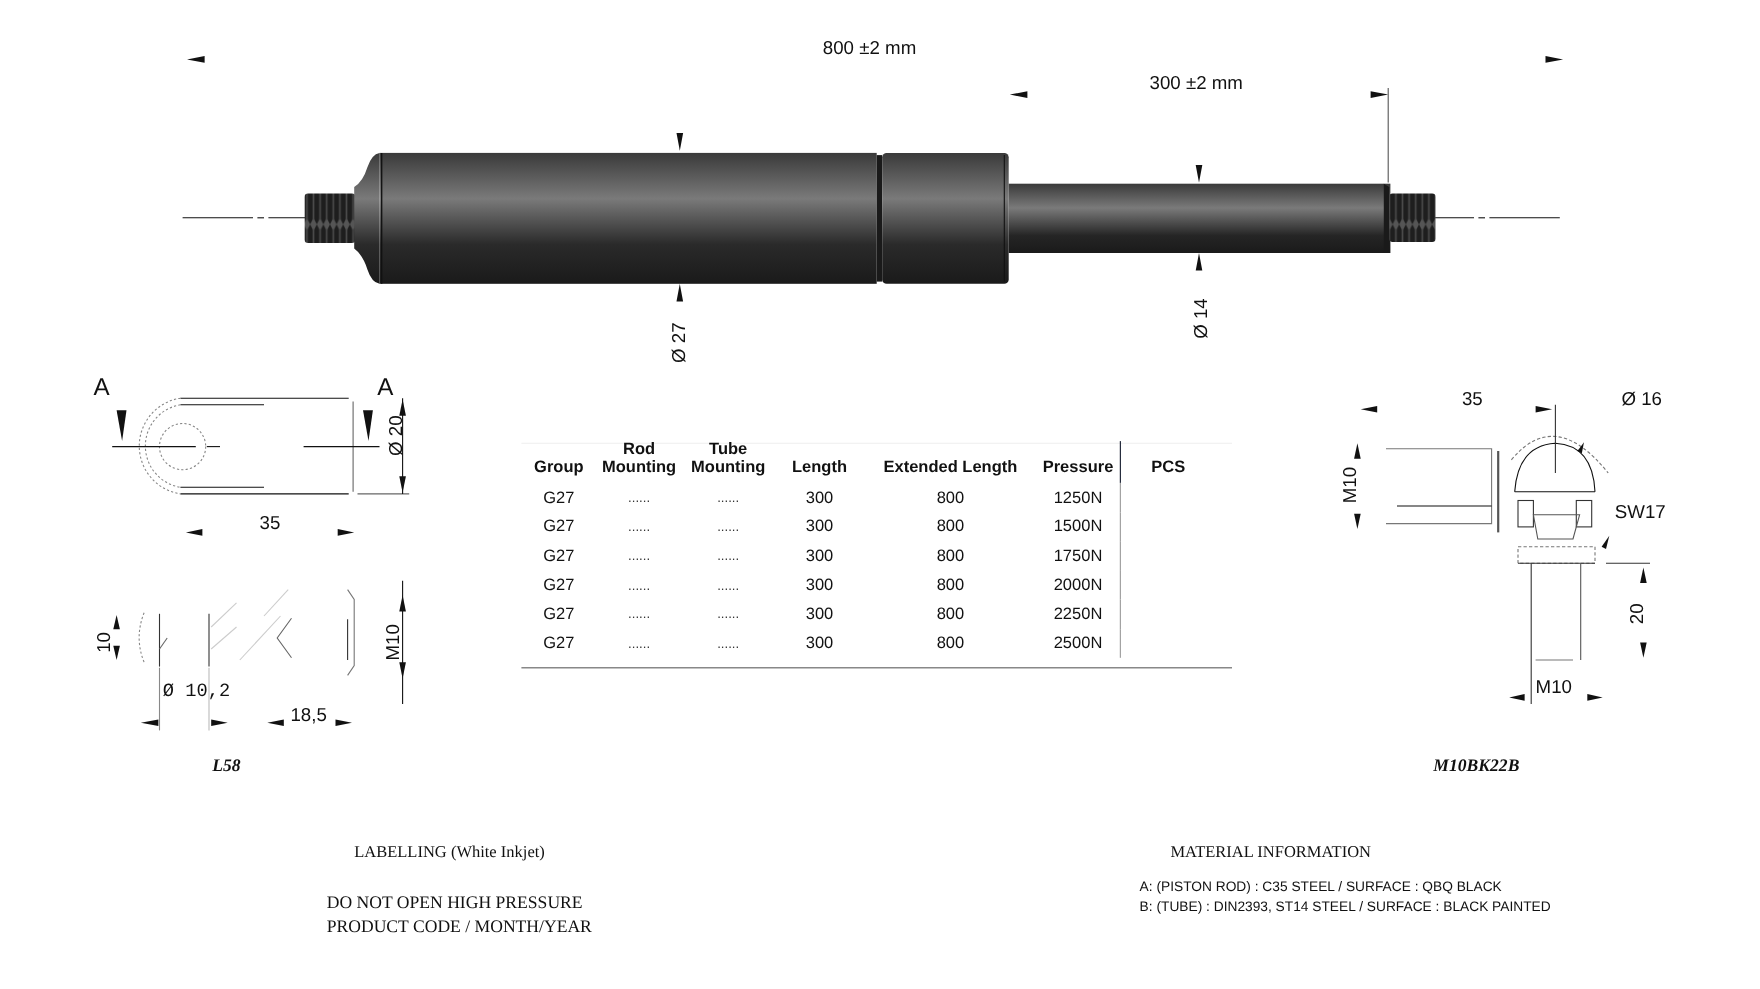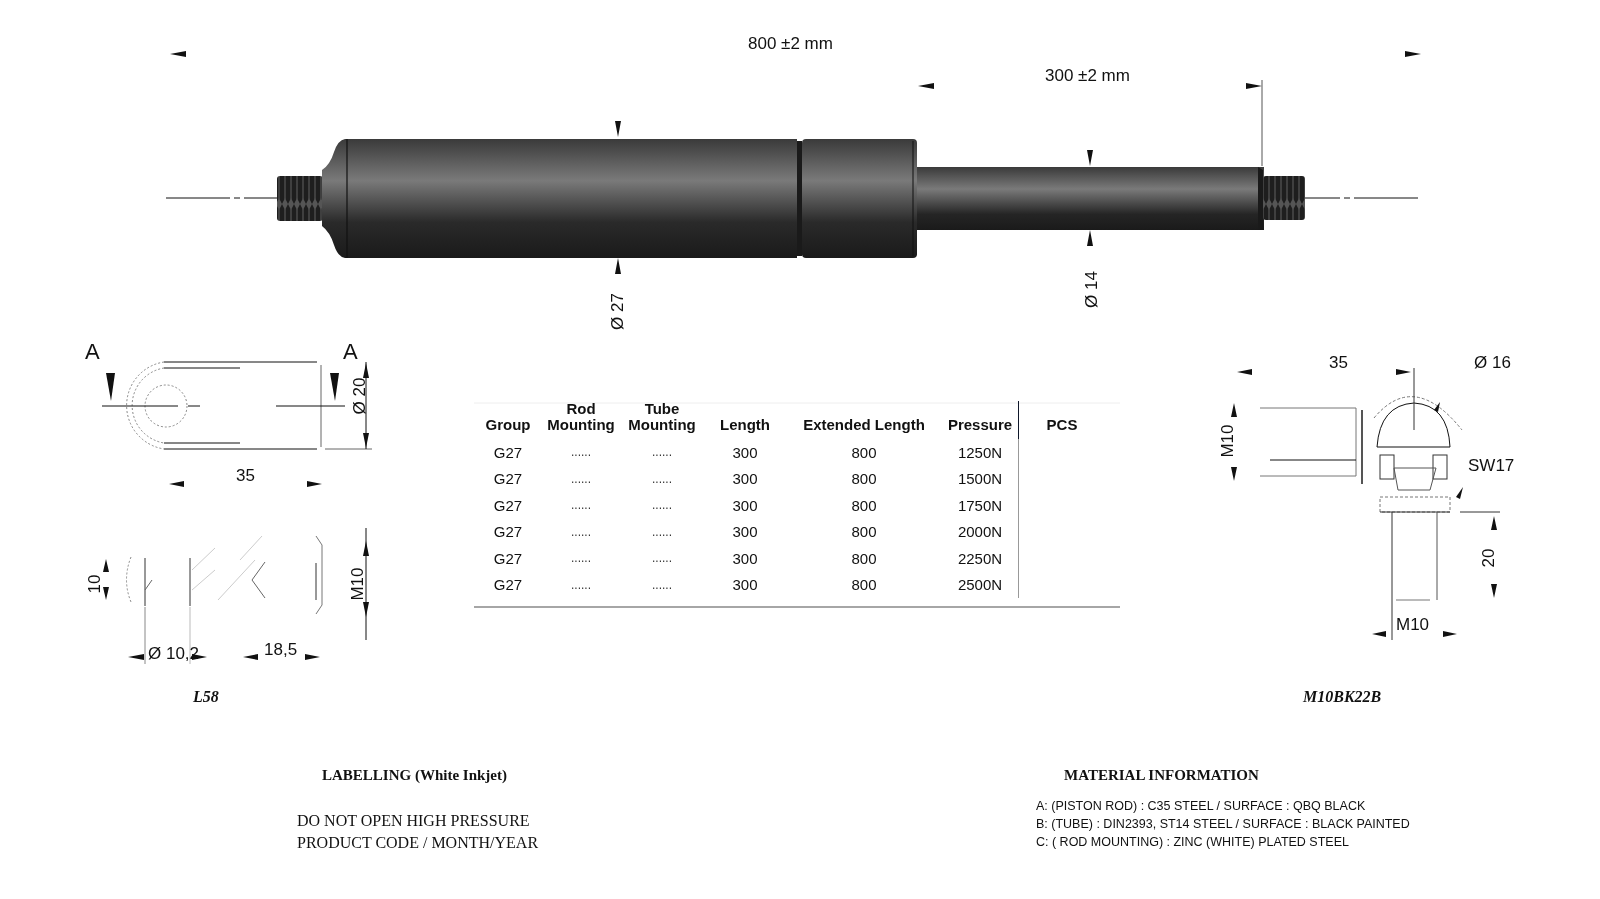--- a/index.html
+++ b/index.html
@@ -2,21 +2,21 @@
 <html><head>
   <meta charset="utf-8">
   <style>
     html, body { margin: 0; padding: 0; background: #ffffff; }
     body { width: 1600px; height: 899px; position: relative; overflow: hidden; font-family: "Liberation Sans", sans-serif; color: #111; }
     .abs { position: absolute; }
     svg.canvas { position: absolute; left: 0; top: 0; }
     .dim { font-family: "Liberation Sans", sans-serif; font-size: 17px; color: #111; white-space: nowrap; }
     .vtext { transform: rotate(-90deg); transform-origin: center center; }
     .title-serif { font-family: "Liberation Serif", serif; font-weight: bold; font-style: italic; font-size: 16px; }
-    .hdr-serif { font-family: "Liberation Serif", serif; font-weight: bold; font-size: 15px; }
+    .hdr-serif { font-family: "Liberation Serif", serif; font-weight: normal; font-size: 15px; }
     .body-serif { font-family: "Liberation Serif", serif; font-size: 16px; line-height: 22px; }
     .mat-serif { font-family: Liberation Sans, sans-serif; font-size: 12.5px; line-height: 18px; margin-left: 15px; }
     table.spec { position: absolute; left: 474px; top: 401px; border-collapse: collapse; font-family: "Liberation Sans", sans-serif; }
     table.spec th { font-size: 15px; font-weight: bold; text-align: center; vertical-align: bottom; padding: 0 4px 6px 4px; line-height: 16px; }
     table.spec td { font-size: 15px; text-align: center; height: 26.5px; padding: 0 4px; }
     table.spec td.dots { font-size: 12px; letter-spacing: 0px; color: #333; }
     table.spec td.pcs { border-left: 1px solid #999; }
     table.spec th.pcs { border-left: 1px solid #0f172a; }
   </style>
 </head>
@@ -176,21 +176,21 @@
 <div class="abs dim" style="left:1045px; top:66px;">300 ±2 mm</div>
 <div class="abs dim vtext" style="left:600px; top:302px; width:36px; text-align:center;">Ø 27</div>
 <div class="abs dim vtext" style="left:1074px; top:280px; width:36px; text-align:center;">Ø 14</div>
 
 <div class="abs dim" style="left:85px; top:339px; font-size:22px;">A</div>
 <div class="abs dim" style="left:343px; top:339px; font-size:22px;">A</div>
 <div class="abs dim" style="left:236px; top:466px;">35</div>
 <div class="abs dim vtext" style="left:340px; top:386px; width:40px; text-align:center;">Ø 20</div>
 <div class="abs dim vtext" style="left:80px; top:574px; width:30px; text-align:center;">10</div>
 <div class="abs dim vtext" style="left:336px; top:574px; width:44px; text-align:center;">M10</div>
-<div class="abs dim" style="left:148px; top:644px;">Ø 10,2</div>
+<div class="abs dim" style="left:148px; top:620px;font-family:Liberation Mono, monospace;">Ø 10,2</div>
 <div class="abs dim" style="left:264px; top:640px;">18,5</div>
 <div class="abs title-serif" style="left:193px; top:688px;">L58</div>
 
 <div class="abs dim" style="left:1329px; top:353px;">35</div>
 <div class="abs dim" style="left:1474px; top:353px;">Ø 16</div>
 <div class="abs dim vtext" style="left:1206px; top:431px; width:44px; text-align:center;">M10</div>
 <div class="abs dim" style="left:1468px; top:456px;">SW17</div>
 <div class="abs dim vtext" style="left:1474px; top:548px; width:30px; text-align:center;">20</div>
 <div class="abs dim" style="left:1396px; top:615px;">M10</div>
 <div class="abs title-serif" style="left:1303px; top:688px;">M10BK22B</div>
@@ -268,14 +268,13 @@
 <div class="abs hdr-serif" style="left:322px; top:767px;">LABELLING (White Inkjet)</div>
 <div class="abs body-serif" style="left:297px; top:810px;">
   <div>DO NOT OPEN HIGH PRESSURE</div>
   <div>PRODUCT CODE / MONTH/YEAR</div>
 </div>
 
 <div class="abs hdr-serif" style="left:1064px; top:767px;text-align:right;">MATERIAL INFORMATION</div>
 <div class="abs mat-serif" style="left:1021px; top:797px;">
   <div>A: (PISTON ROD) : C35 STEEL / SURFACE : QBQ BLACK</div>
   <div>B: (TUBE) : DIN2393, ST14 STEEL / SURFACE : BLACK PAINTED</div>
-  <div>C: ( ROD MOUNTING) : ZINC (WHITE) PLATED STEEL</div>
 </div>
 
 </body></html>

